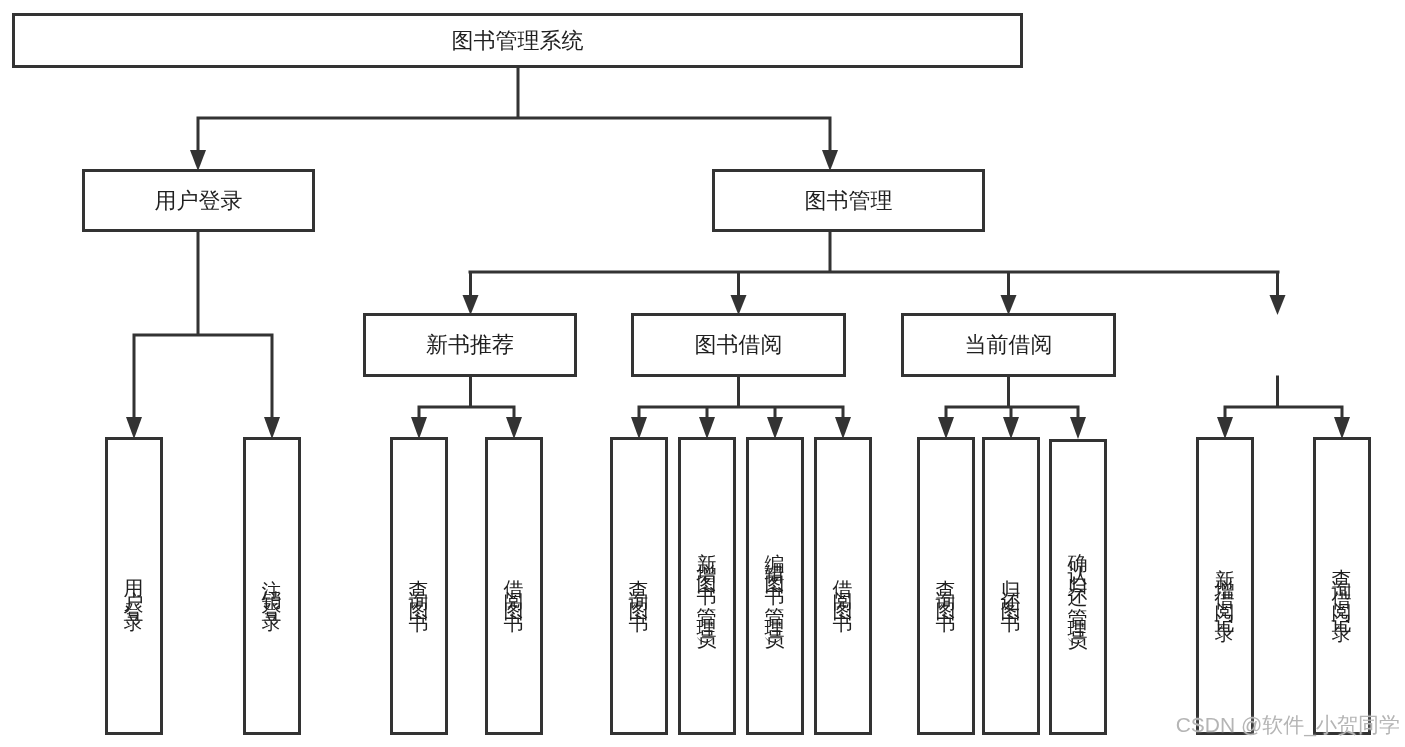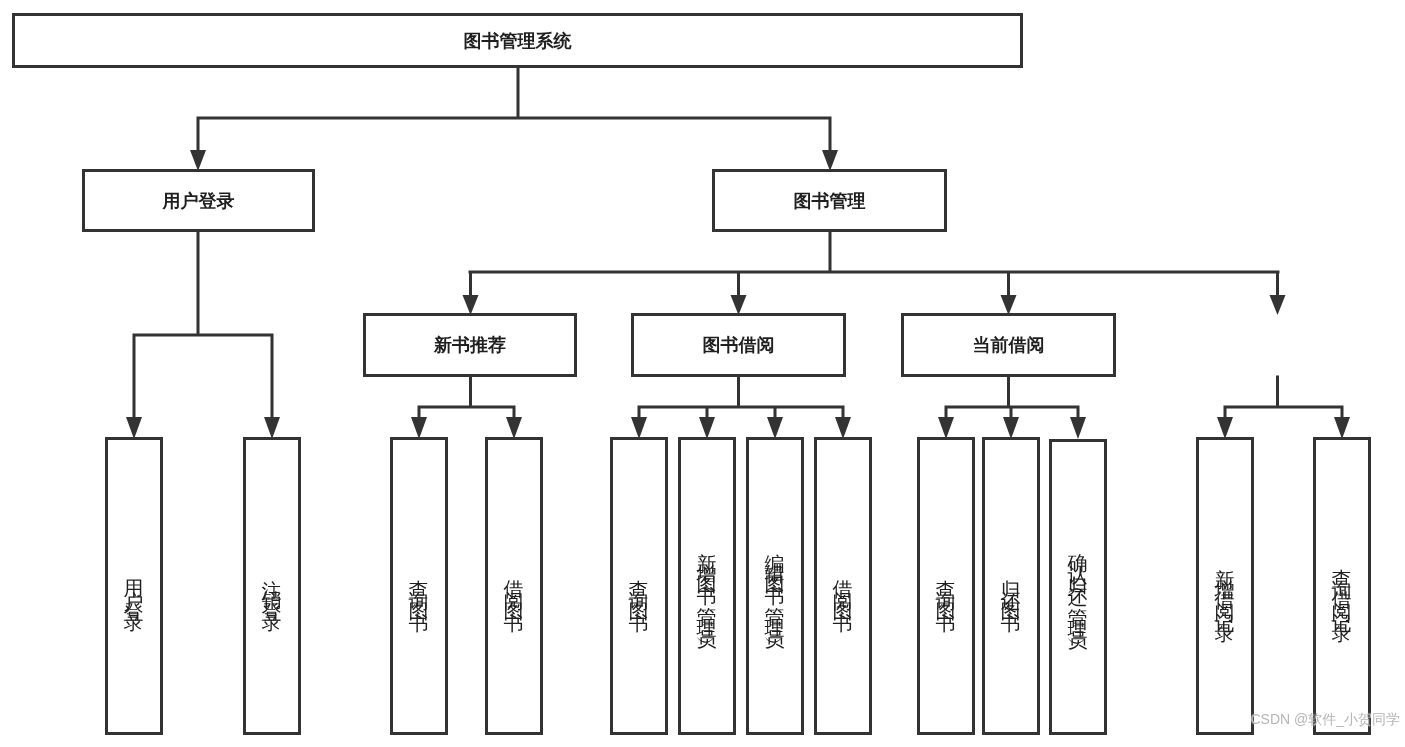--- a/index.html
+++ b/index.html
@@ -25,34 +25,34 @@
   }
   .box{
     position:absolute;
     box-sizing:border-box;
     border:3px solid var(--line);
     background:var(--background);
     display:flex;align-items:center;justify-content:center;
     color:var(--text);
     z-index:2;
   }
-  .hbox{font-size:18px;font-weight:bold;}
+  .hbox{font-size:22px;}
   .hbox .lbl{white-space:nowrap;}
   .vbox{font-size:20px;}
   .vbox .lbl{
     writing-mode:vertical-rl;
     letter-spacing:11px;
     line-height:1;
     white-space:nowrap;
   }
   .watermark{
     position:absolute;
     right:5px;top:711px;
     z-index:3;
-    font-size:14px;
+    font-size:21px;
     color:var(--watermark);
     white-space:nowrap;
     text-shadow:0 0 2px rgba(255,255,255,.8);
   }
 </style>
 </head>
 <body>
 
 <div class="stage">
 
@@ -100,21 +100,21 @@
     </g>
   </svg>
 
   <div class="box hbox" style="left:12px;top:13px;width:1011px;height:55px">
     <span class="lbl">图书管理系统</span>
   </div>
 
   <div class="box hbox" style="left:82px;top:169px;width:233px;height:63px">
     <span class="lbl">用户登录</span>
   </div>
-  <div class="box hbox" style="left:712px;top:169px;width:235px;height:63px">
+  <div class="box hbox" style="left:712px;top:169px;width:273px;height:63px">
     <span class="lbl">图书管理</span>
   </div>
 
   <div class="box hbox" style="left:363px;top:313px;width:214px;height:64px">
     <span class="lbl">新书推荐</span>
   </div>
   <div class="box hbox" style="left:901px;top:313px;width:215px;height:64px">
     <span class="lbl">当前借阅</span>
   </div>
   <div class="box hbox" style="left:631px;top:313px;width:215px;height:64px">

